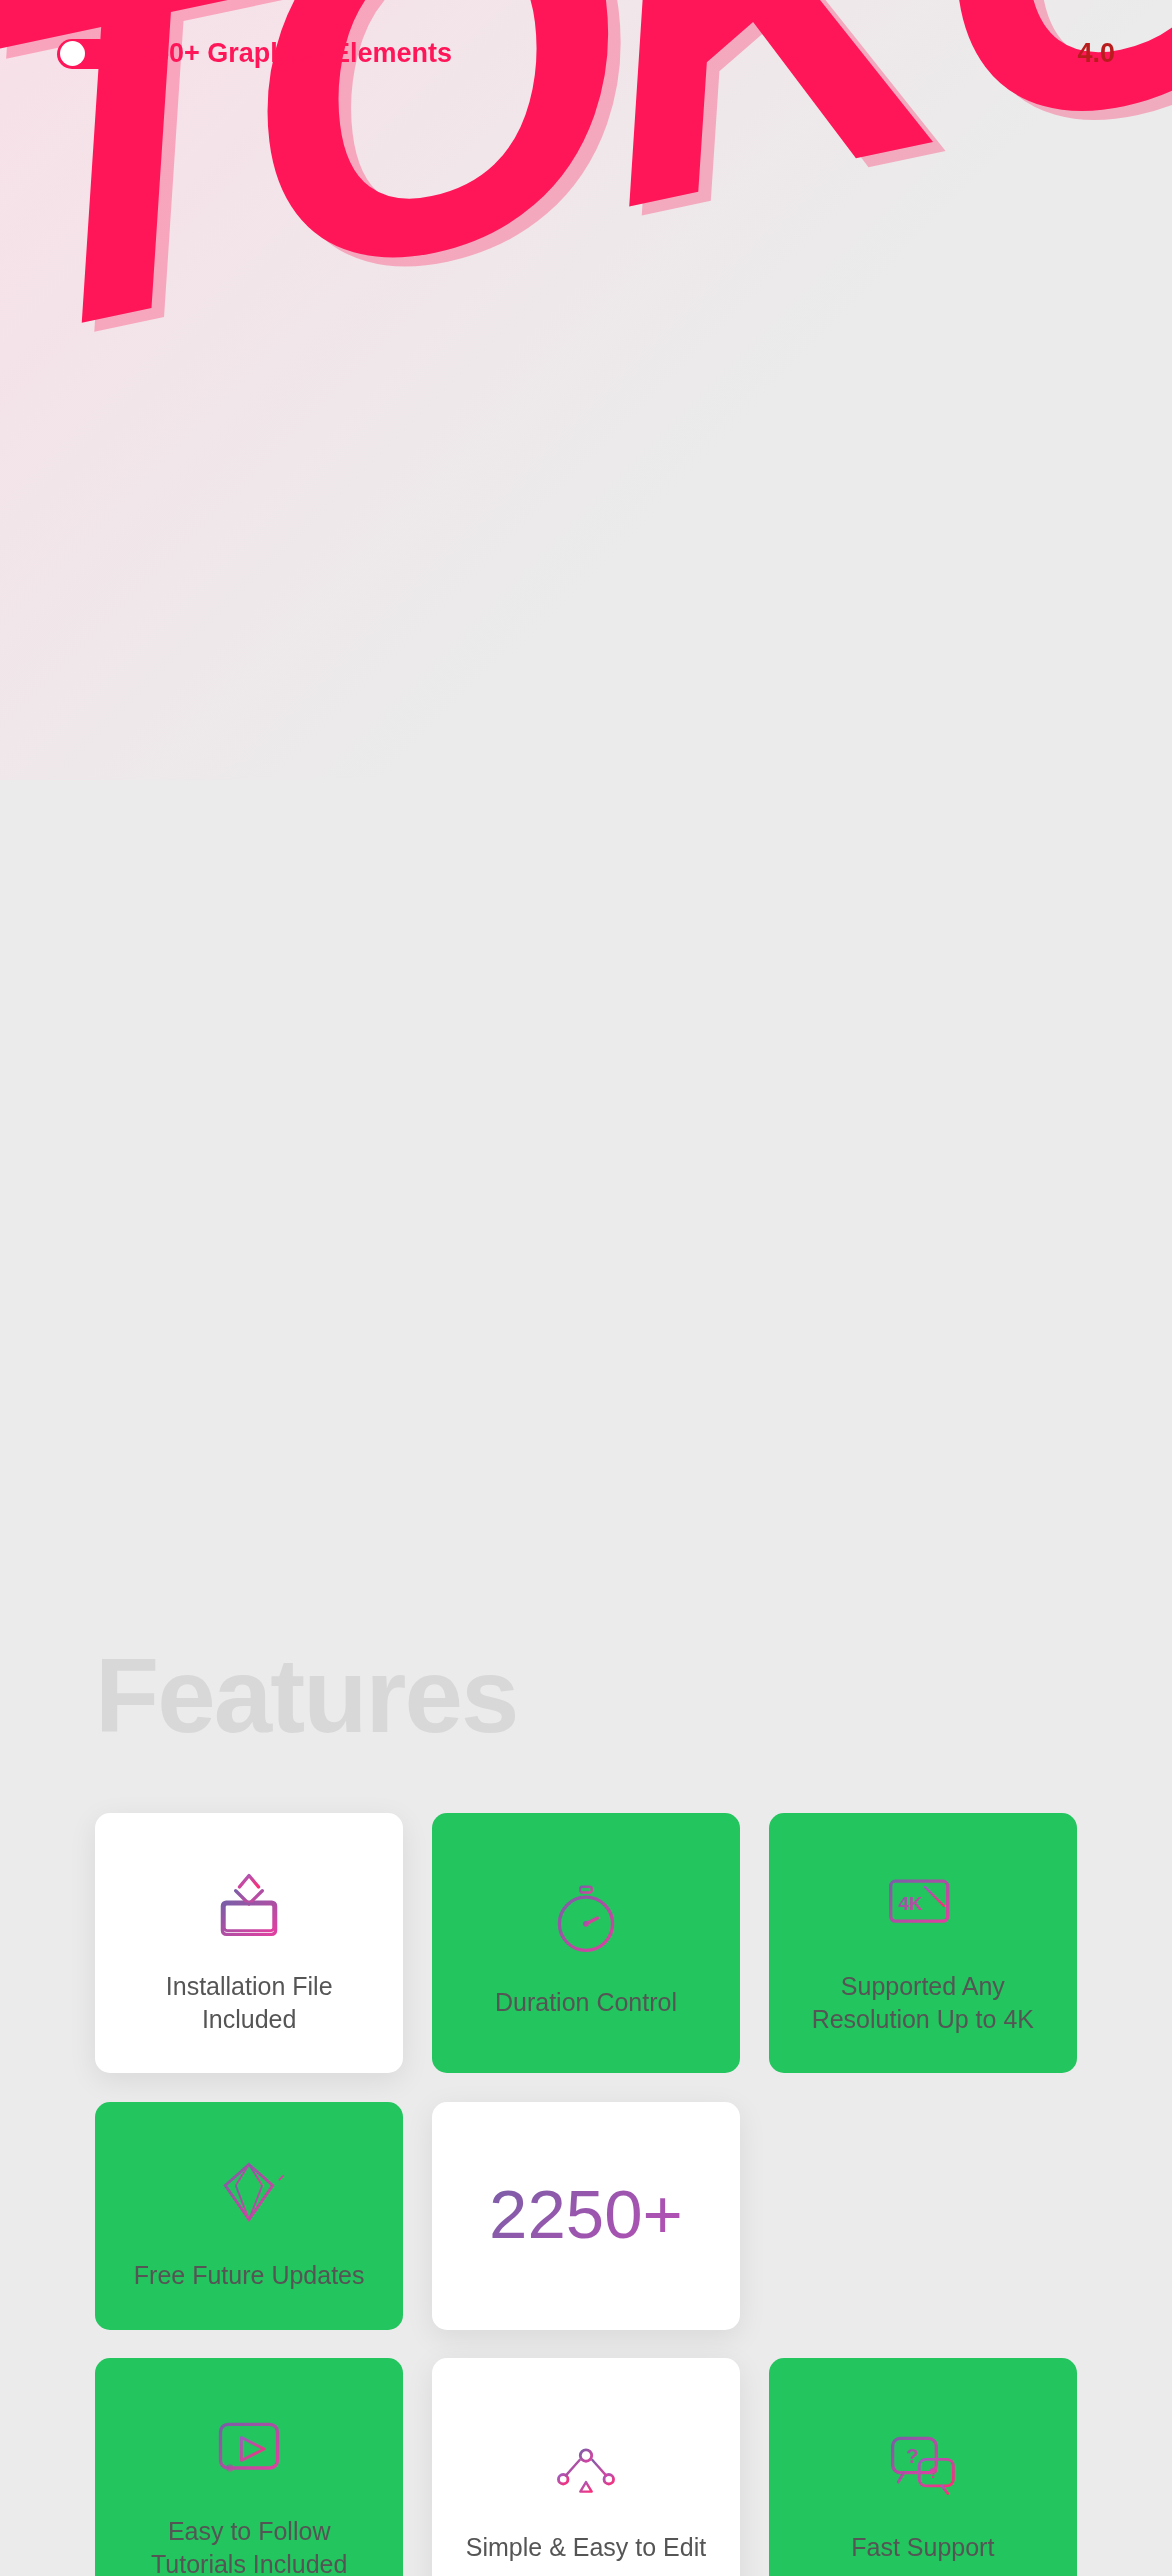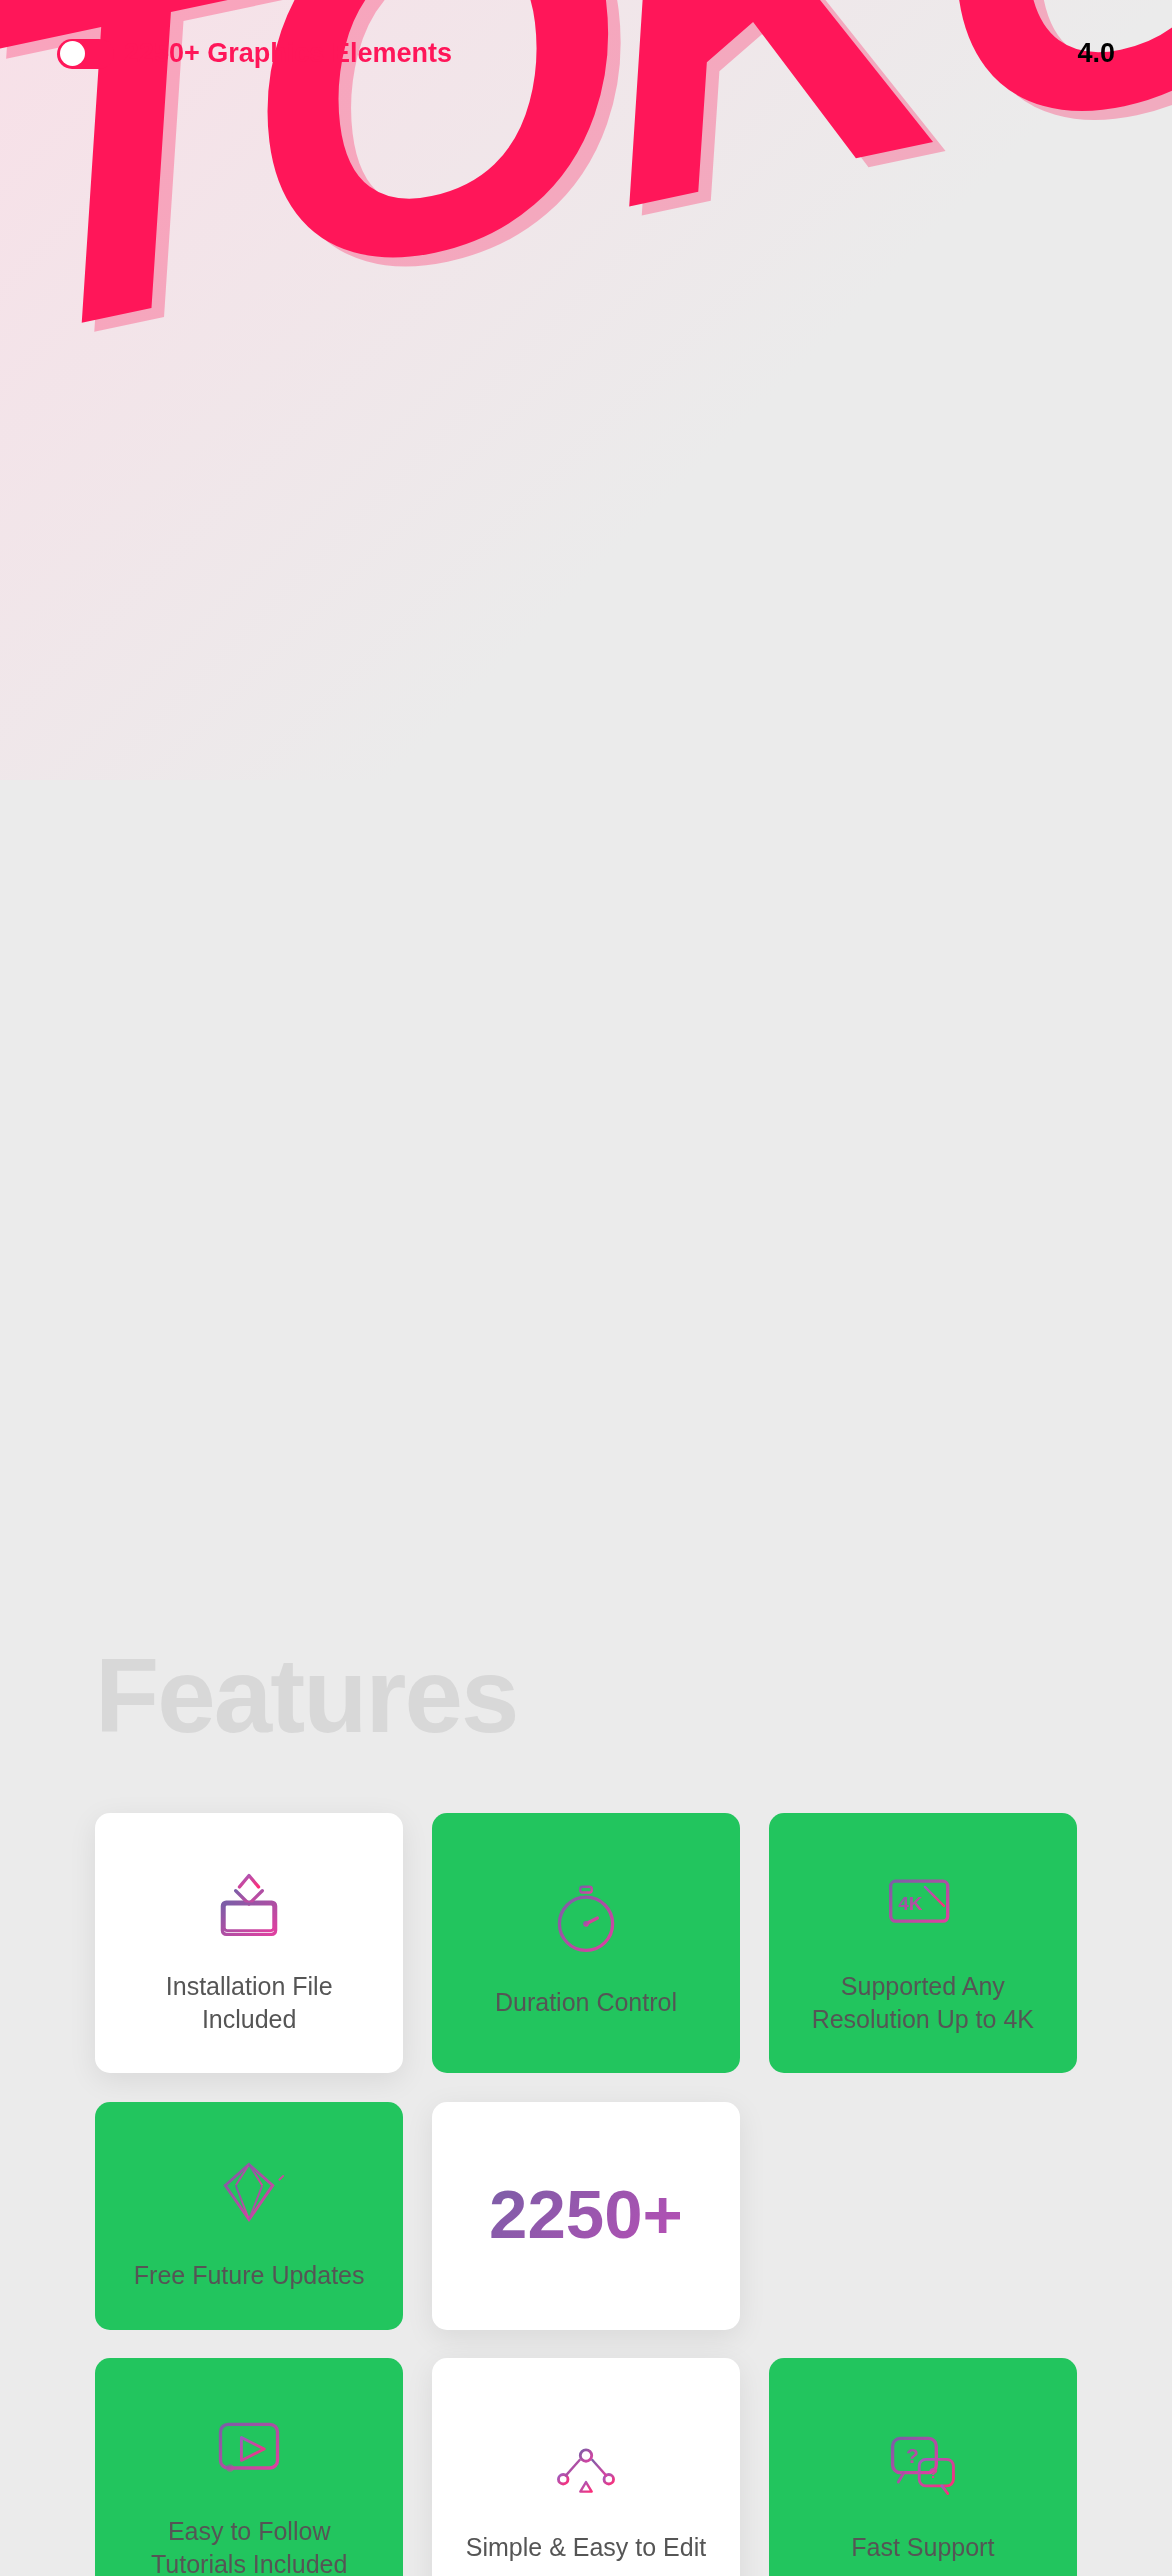--- a/index.html
+++ b/index.html
@@ -45,21 +45,21 @@
       border-radius: 50%;
       top: 2.9px;
       left: 2.9px;
     }
     .toggle-label {
       color: #ff1659;
       font-size: 27px;
       font-weight: 600;
     }
     .version-label {
-      color: #000000;
+      color: #b91c1c;
       font-size: 27px;
       font-weight: 700;
     }
 
     
     .hero-section {
       position: relative;
       width: 100%;
       height: 780px;
       overflow: hidden;
@@ -135,21 +135,21 @@
     .feature-label {
       font-size: 25px;
       font-weight: 500;
       color: #555;
       line-height: 1.3;
     }
 
     
     .big-number {
       font-size: 69px;
-      font-weight: 700;
+      font-weight: 400;
       background: linear-gradient(135deg, #7b5ea7, #b84fb5);
       -webkit-background-clip: text;
       -webkit-text-fill-color: transparent;
       background-clip: text;
       margin-bottom: 11.4px;
       line-height: 1;
     }
 
     
     .icon-svg {

